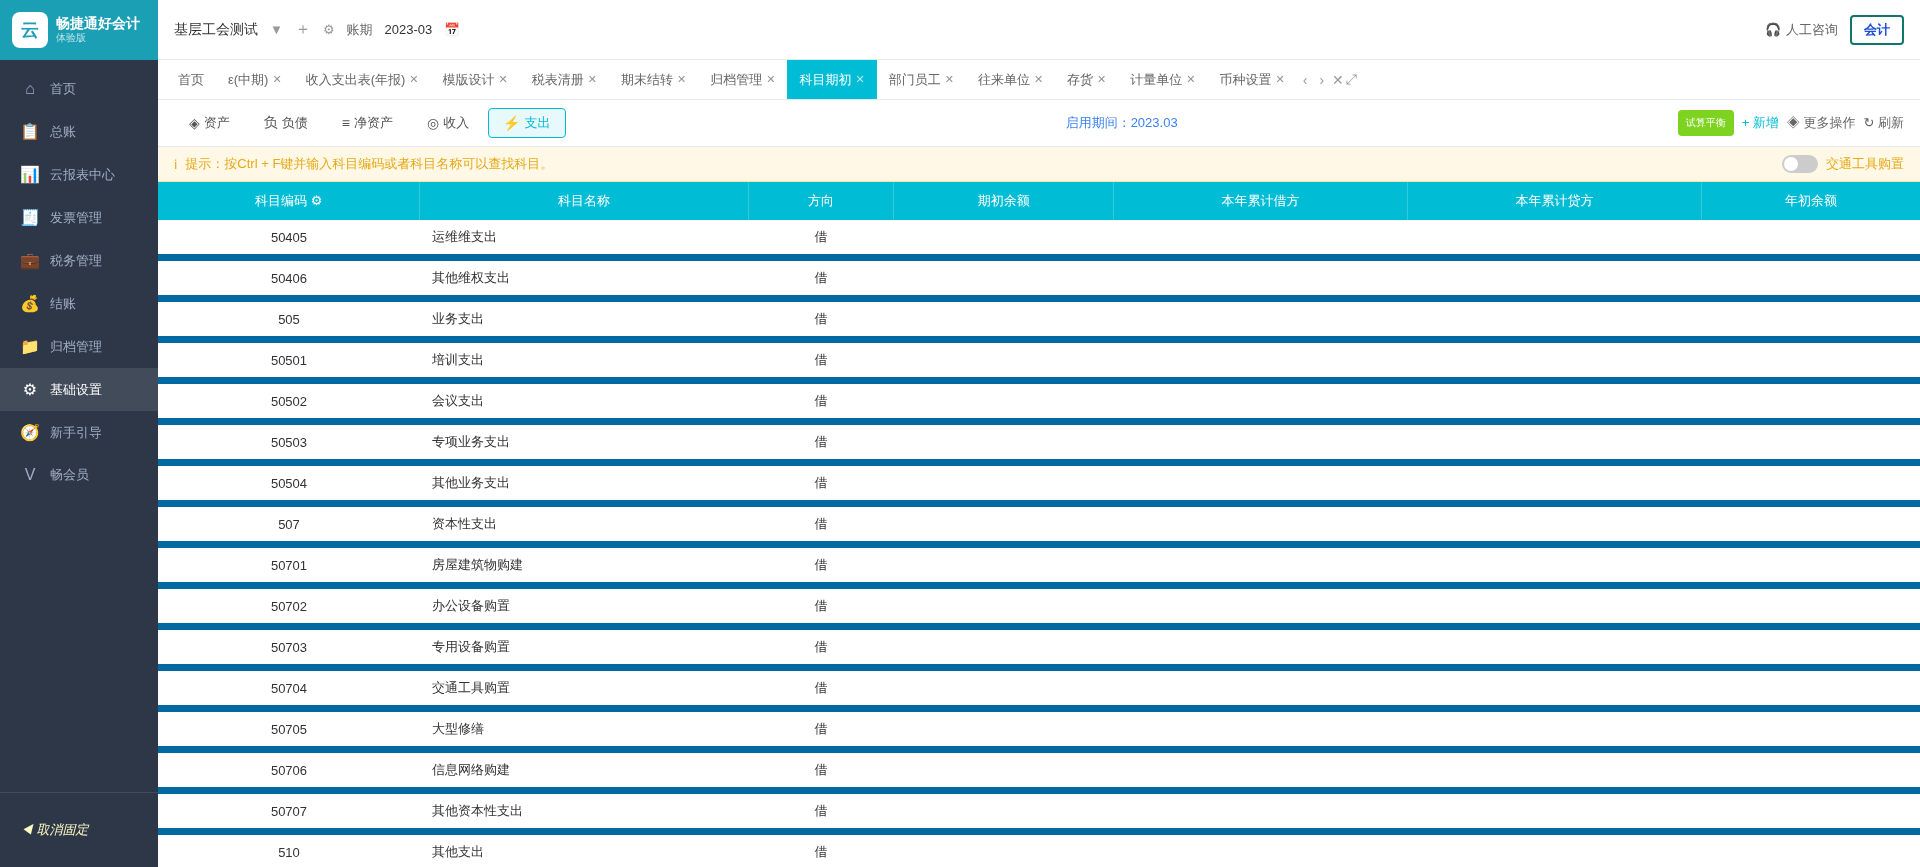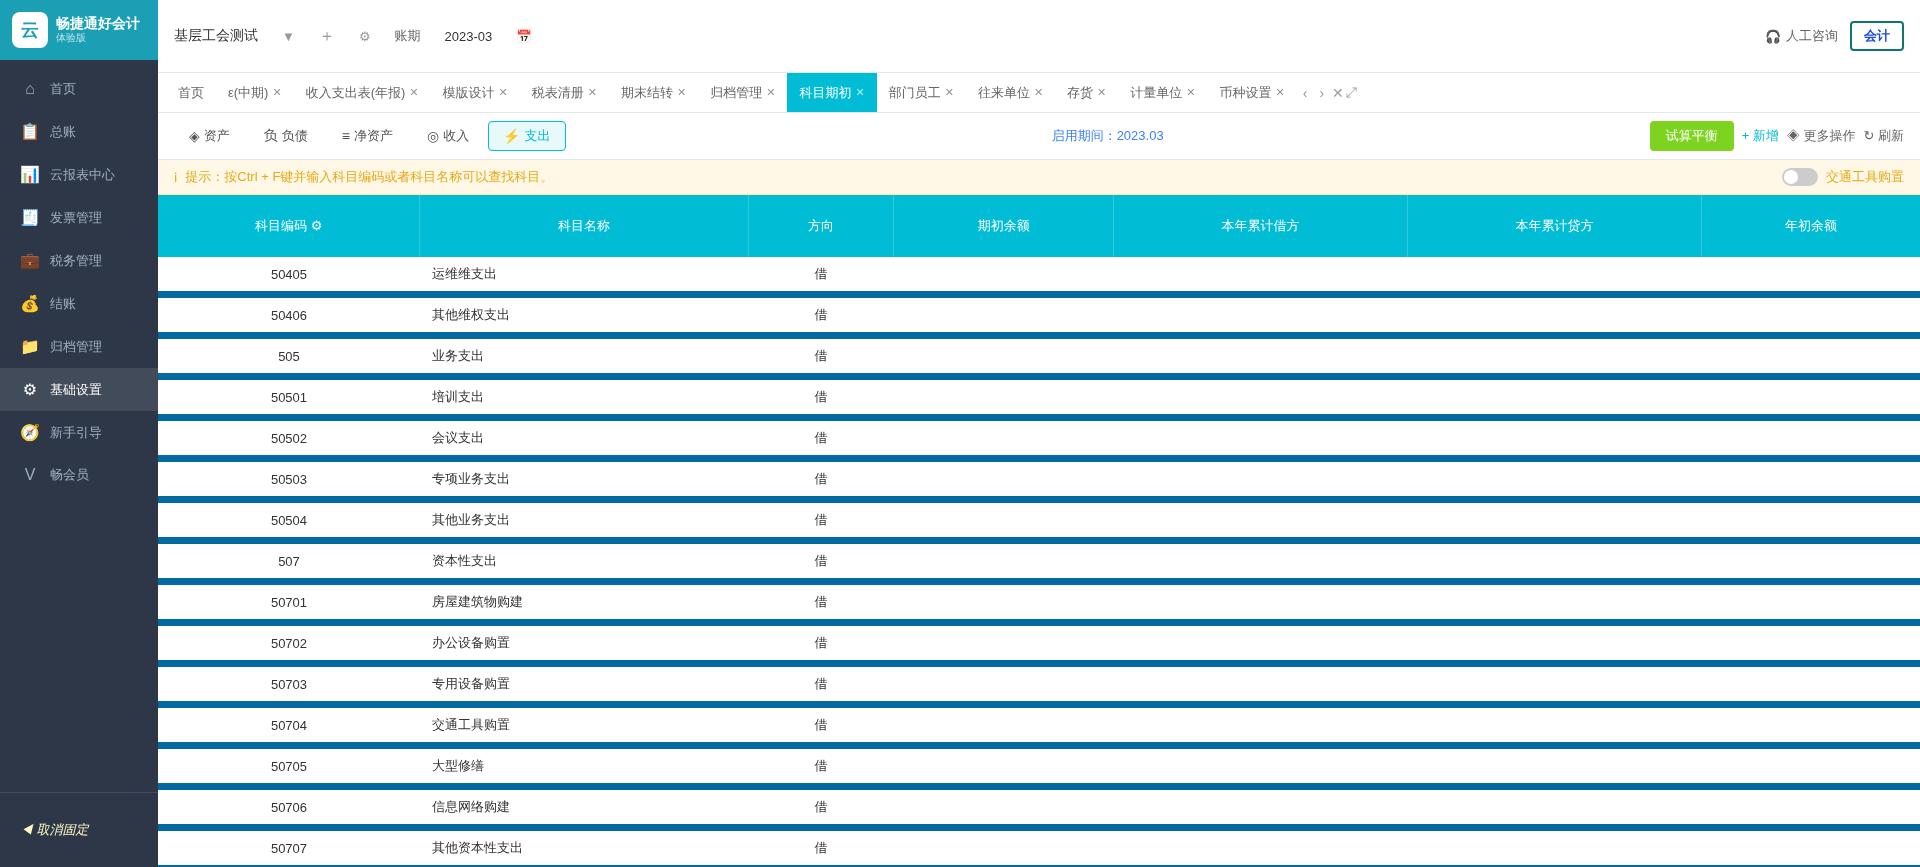--- a/index.html
+++ b/index.html
@@ -51,25 +51,25 @@
       font-size: 13px;
       font-style: italic;
     }
 
     
     .main { flex: 1; display: flex; flex-direction: column; overflow: hidden; }
 
     
     .topbar {
       background: #fff;
-      height: 73px;
+      height: 60px;
       display: flex; align-items: center;
       padding: 0 16px;
       border-bottom: 1px solid #e2e8f0;
-      gap: 24px;
+      gap: 12px;
     }
     .topbar-company { font-size: 14px; color: #333; font-weight: 500; }
     .topbar-arrow { color: #999; cursor: pointer; }
     .topbar-plus { color: #999; cursor: pointer; font-size: 16px; }
     .topbar-gear { color: #999; cursor: pointer; }
     .topbar-period { font-size: 13px; color: #666; }
     .topbar-period-val { color: #333; font-weight: 500; }
     .topbar-cal { color: #1a9fb5; cursor: pointer; }
     .topbar-right { margin-left: auto; display: flex; align-items: center; gap: 12px; }
     .btn-service { display: flex; align-items: center; gap: 4px; color: #666; font-size: 13px; cursor: pointer; }
@@ -137,23 +137,23 @@
       background: #e8f9fb;
       color: #00bcd4;
       border-color: #00bcd4;
     }
     .subtab .icon { font-size: 14px; }
     .subtab-period { margin-left: auto; font-size: 13px; color: #3b82f6; }
     .subtab-actions { margin-left: auto; display: flex; align-items: center; gap: 8px; }
     .btn-balance {
       background: #7ed321;
       color: #fff;
-      padding: 6px 16px;
+      padding: 6px 8px;
       border-radius: 4px;
-      font-size: 13px;
+      font-size: 10px;
       cursor: pointer;
       font-weight: 500;
     }
     .btn-add { color: #00bcd4; font-size: 13px; cursor: pointer; display: flex; align-items: center; gap: 2px; }
     .btn-more { color: #666; font-size: 13px; cursor: pointer; display: flex; align-items: center; gap: 2px; }
     .btn-refresh { color: #666; font-size: 13px; cursor: pointer; display: flex; align-items: center; gap: 2px; }
 
     
     .info-bar {
       background: #fff8e6;
@@ -178,21 +178,21 @@
       background: #fff;
       border-radius: 50%;
       top: 2px; left: 2px;
     }
 
     
     .table-container { flex: 1; overflow-y: auto; overflow-x: hidden; background: #fff; margin: 0; }
     table { width: 100%; border-collapse: collapse; }
     thead tr { background: #00bcd4; color: #fff; }
     thead th {
-      padding: 22px 12px;
+      padding: 10px 12px;
       font-size: 13px;
       font-weight: 500;
       text-align: center;
       border-right: 1px solid rgba(255,255,255,0.2);
     }
     thead th:last-child { border-right: none; }
     tbody tr { border-bottom: 7px solid #0369a1; margin-left: 46px; }
     tbody td {
       padding: 8px 12px;
       font-size: 13px;

